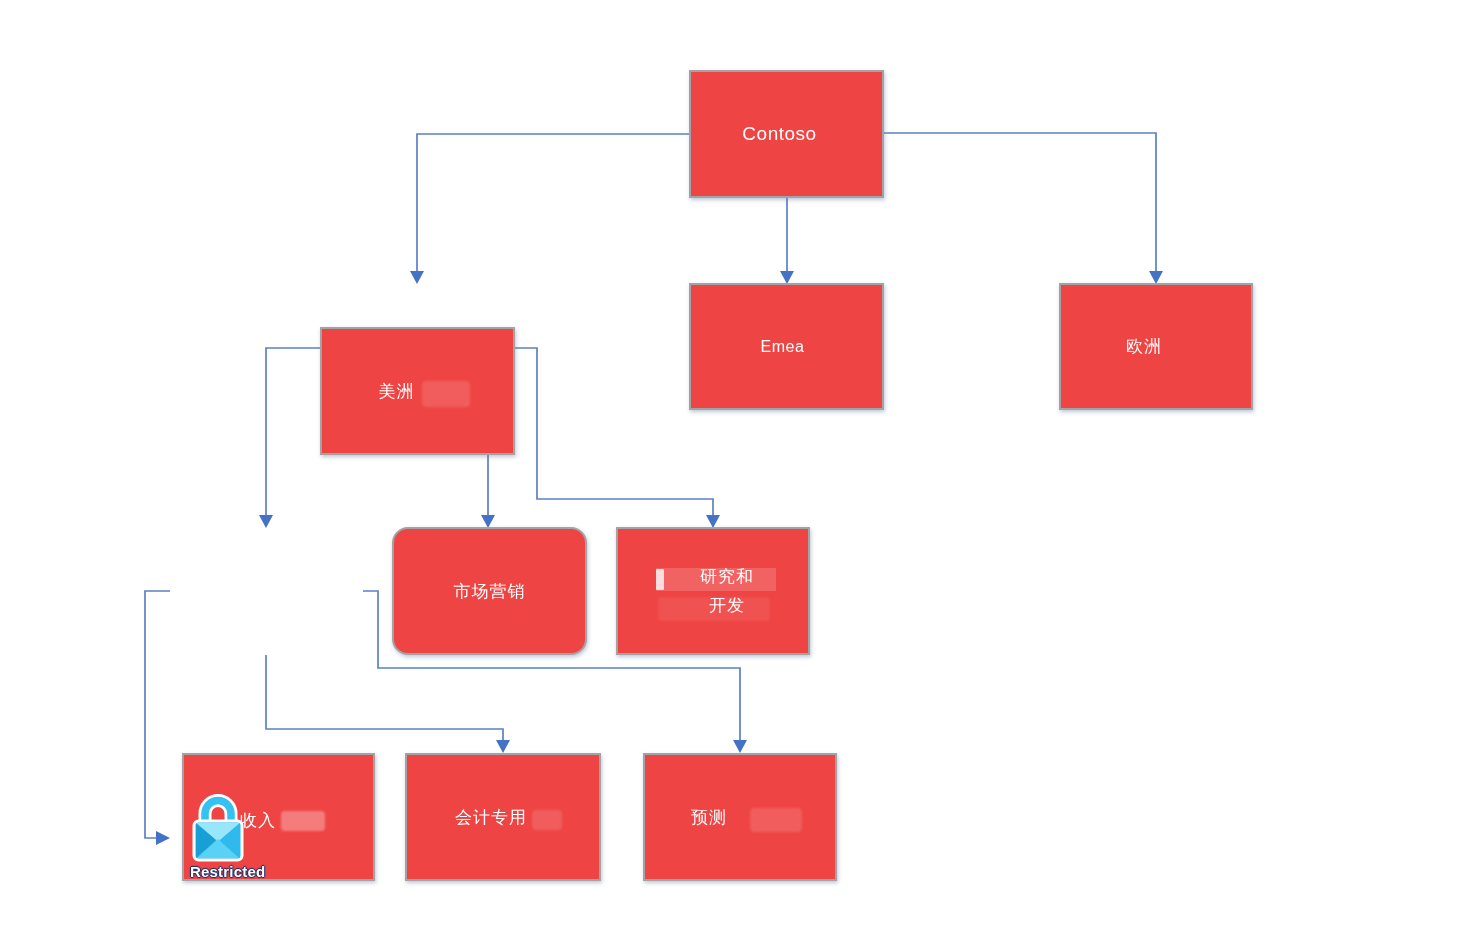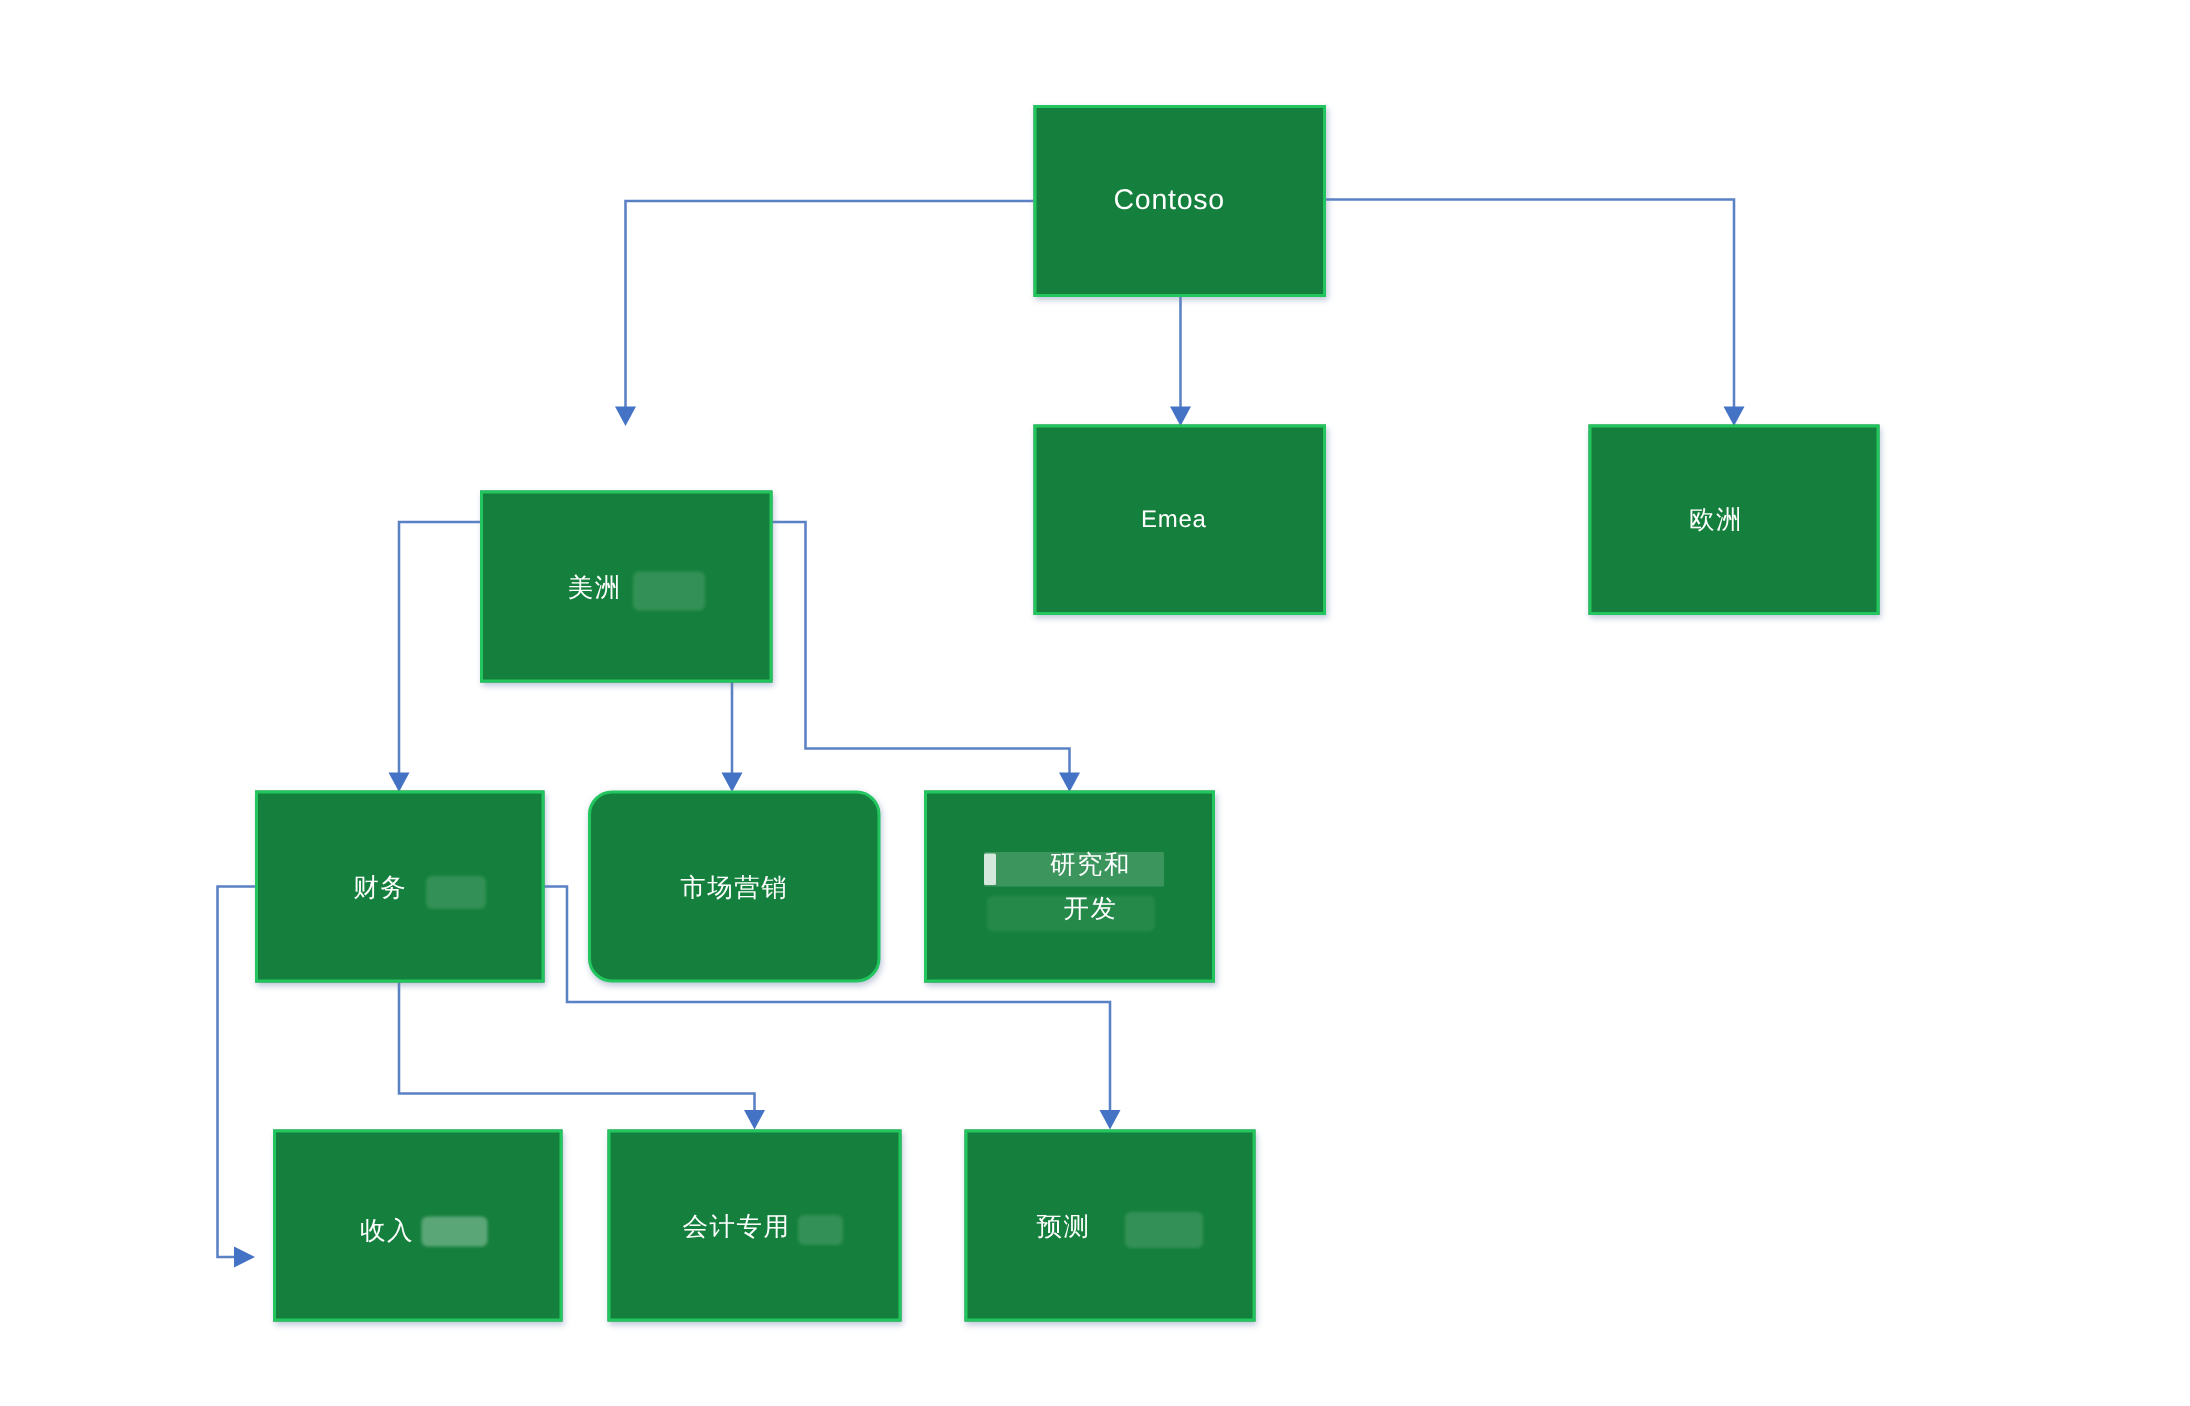--- a/index.html
+++ b/index.html
@@ -19,22 +19,22 @@
   }
   svg.connectors {
     position: absolute;
     left: 0; top: 0;
     width: 1460px;
     height: 937px;
     pointer-events: none;
   }
   .node {
     position: absolute;
-    background: #15803d;
-    border: 2px solid #22c55e;
+    background: #ef4444;
+    border: 2px solid #a3a3a3;
     box-sizing: border-box;
     box-shadow: 1px 2px 4px rgba(110,130,170,0.45);
     color: #ffffff;
     display: flex;
     align-items: center;
     justify-content: center;
     font-size: 17px;
     letter-spacing: 1px;
   }
   .node .lbl { position: relative; z-index: 2; white-space: nowrap; }
@@ -136,40 +136,52 @@
   </div>
 
   <div class="node n-emea">
     <span class="lbl">Emea</span>
   </div>
 
   <div class="node n-europe">
     <span class="lbl">欧洲</span>
   </div>
 
-  <div class="node n-finance">
-    <div class="ghost g-finance"></div>
-    <span class="lbl">财务</span>
-  </div>
 
   <div class="node n-marketing">
     <span class="lbl">市场营销</span>
   </div>
 
   <div class="node n-rnd">
     <div class="ghost g-rnd-strip"></div>
     <div class="ghost g-rnd-white"></div>
     <div class="ghost g-rnd-line2"></div>
     <span class="lbl">研究和</span>
     <span class="lbl">开发</span>
   </div>
 
   <div class="node n-revenue">
     <div class="ghost g-revenue"></div>
     <span class="lbl">收入</span>
+    <div class="lock-wrap">
+      <svg class="lock-svg" width="52" height="72" viewBox="0 0 52 72">
+
+        <path d="M13 33 V22.5 a13 13 0 0 1 26 0 V33" fill="none" stroke="#ffffff" stroke-width="13" stroke-linecap="round"></path>
+        <path d="M13 33 V22.5 a13 13 0 0 1 26 0 V33" fill="none" stroke="#35c1f1" stroke-width="7.5" stroke-linecap="round"></path>
+
+        <rect x="2" y="30" width="48" height="39" rx="4.5" fill="#2fb9ec" stroke="#ffffff" stroke-width="3"></rect>
+        <g>
+          <polygon points="4,32 48,32 26,51" fill="#98e6fa"></polygon>
+          <polygon points="4,32 4,67 24,49" fill="#18a0d6"></polygon>
+          <polygon points="48,32 48,67 28,49" fill="#2fb9ec"></polygon>
+          <polygon points="5,67 47,67 26,48" fill="#5ad2f5"></polygon>
+        </g>
+      </svg>
+      <span class="restricted-label">Restricted</span>
+    </div>
   </div>
 
   <div class="node n-accounting">
     <div class="ghost g-accounting"></div>
     <span class="lbl">会计专用</span>
   </div>
 
   <div class="node n-forecast">
     <div class="ghost g-forecast"></div>
     <span class="lbl">预测</span>

